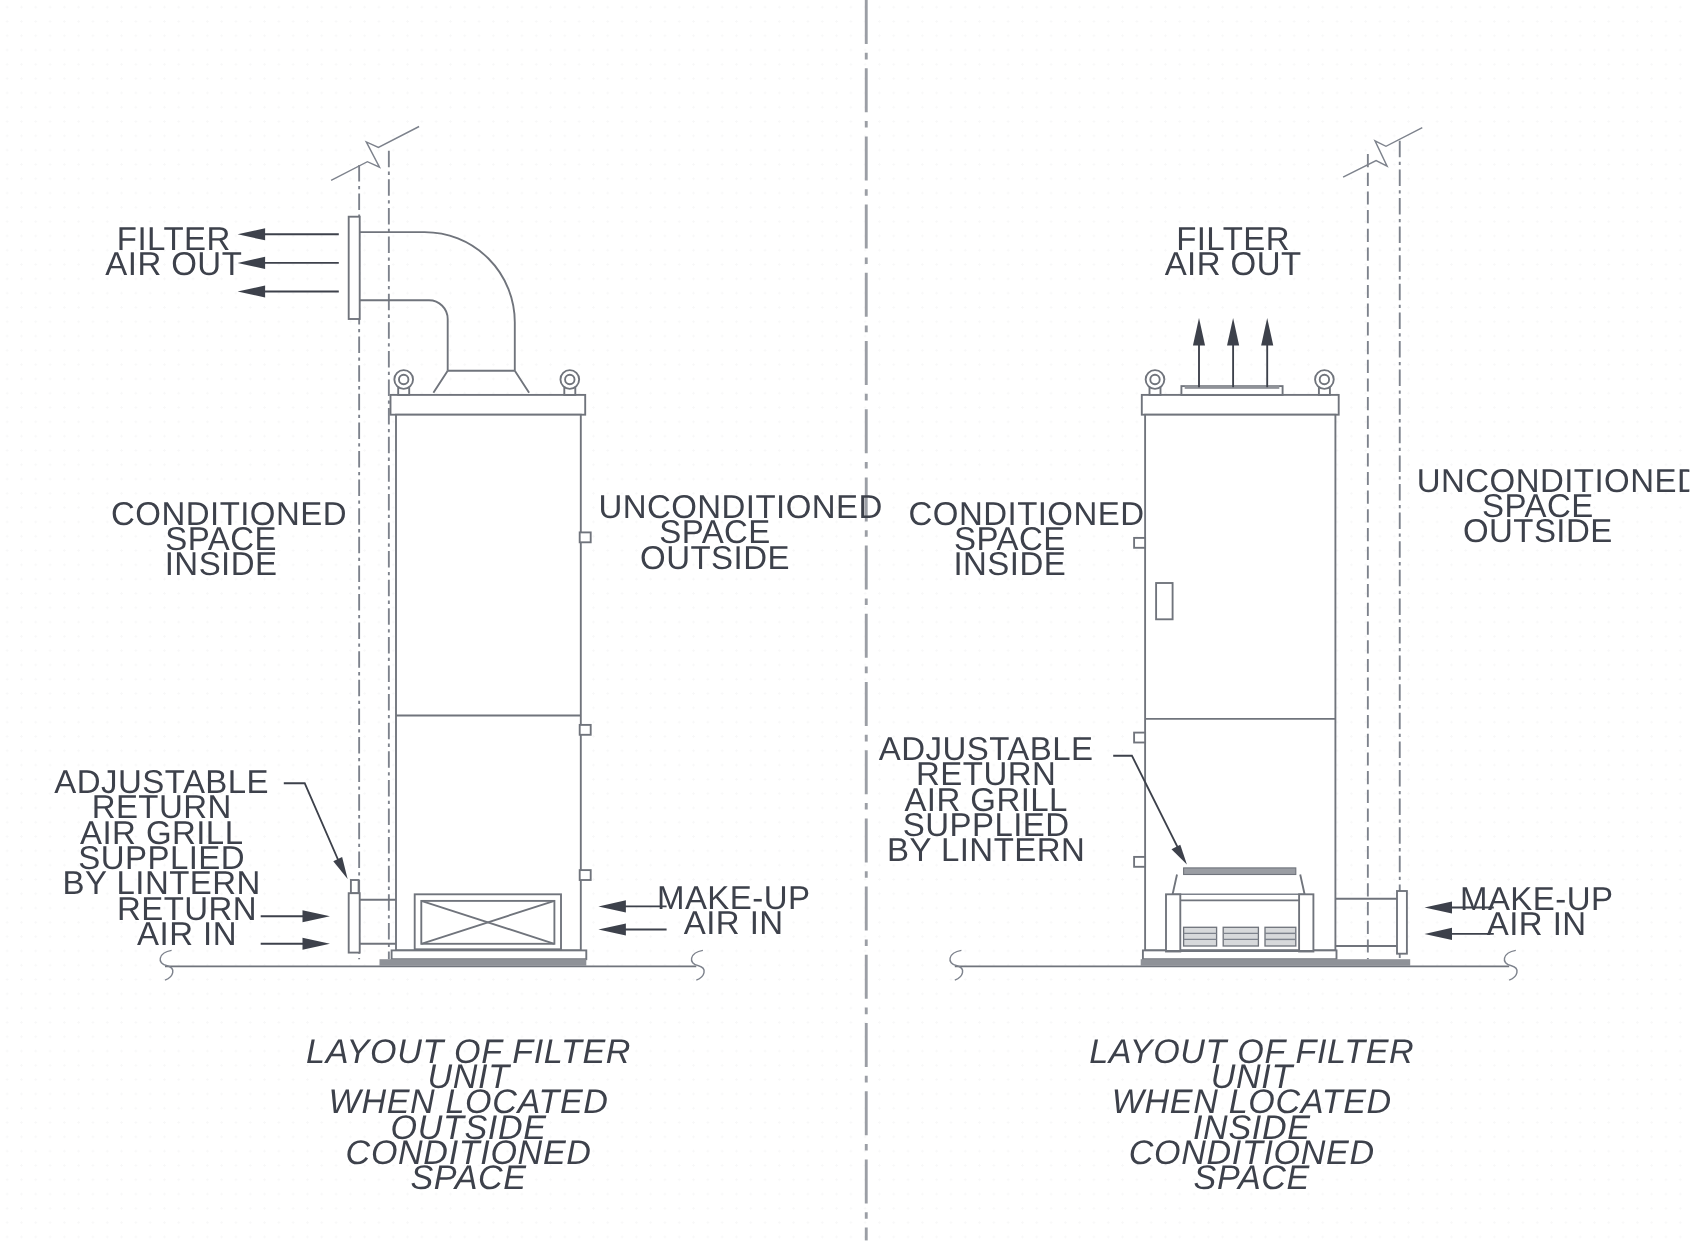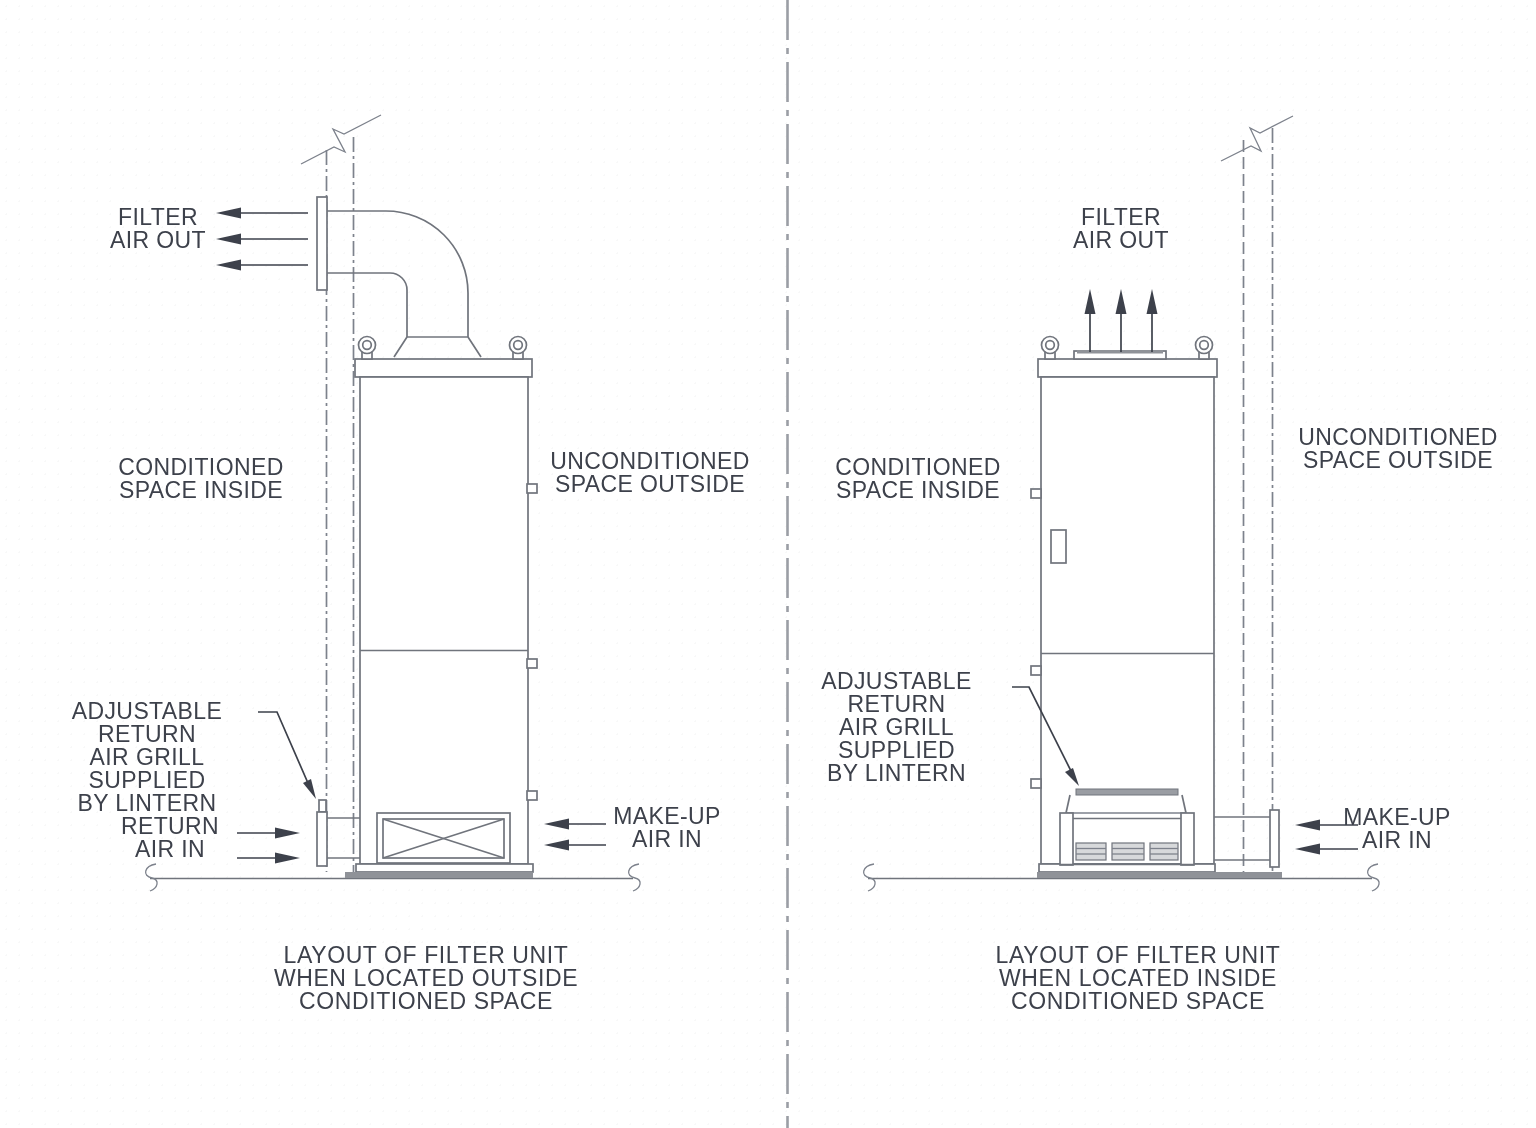--- a/index.html
+++ b/index.html
@@ -9,28 +9,28 @@
     background:#ffffff;
     background-image:radial-gradient(rgba(60,65,75,0.035) 1px, transparent 1px);
     background-size:13px 13px;
     font-family:"Liberation Sans", sans-serif;
     overflow:hidden;
   }
   svg.linework{position:absolute;left:0;top:0;}
   .lbl{
     position:absolute;
     color:#3d414b;
-    font-size:23px;
+    font-size:30px;
     line-height:23px;
     letter-spacing:0.4px;
     white-space:pre-line;
     text-align:center;
   }
   .lbl.right{text-align:center;}
-  .caption{font-size:23px;line-height:23px;letter-spacing:0.6px;}
+  .caption{font-size:31px;line-height:23px;letter-spacing:0.6px;font-style:italic;}
   
   .ln{stroke:#70747c;stroke-width:1.7;fill:none;}
   .lnw{stroke:#70747c;stroke-width:1.7;fill:#ffffff;}
   .thin{stroke:#7d828c;stroke-width:1.3;fill:none;}
   .wall{stroke:#7d828c;stroke-width:1.7;fill:none;stroke-dasharray:15 4 3 4;}
   .walld{stroke:#7d828c;stroke-width:1.7;fill:none;stroke-dasharray:12 5;}
   .dark{stroke:#3d414b;stroke-width:1.7;fill:none;}
   .darkf{fill:#3d414b;stroke:none;}
   .band{fill:#8f9298;stroke:none;}
   .graybar{fill:#9a9da3;stroke:#70747c;stroke-width:1;}

